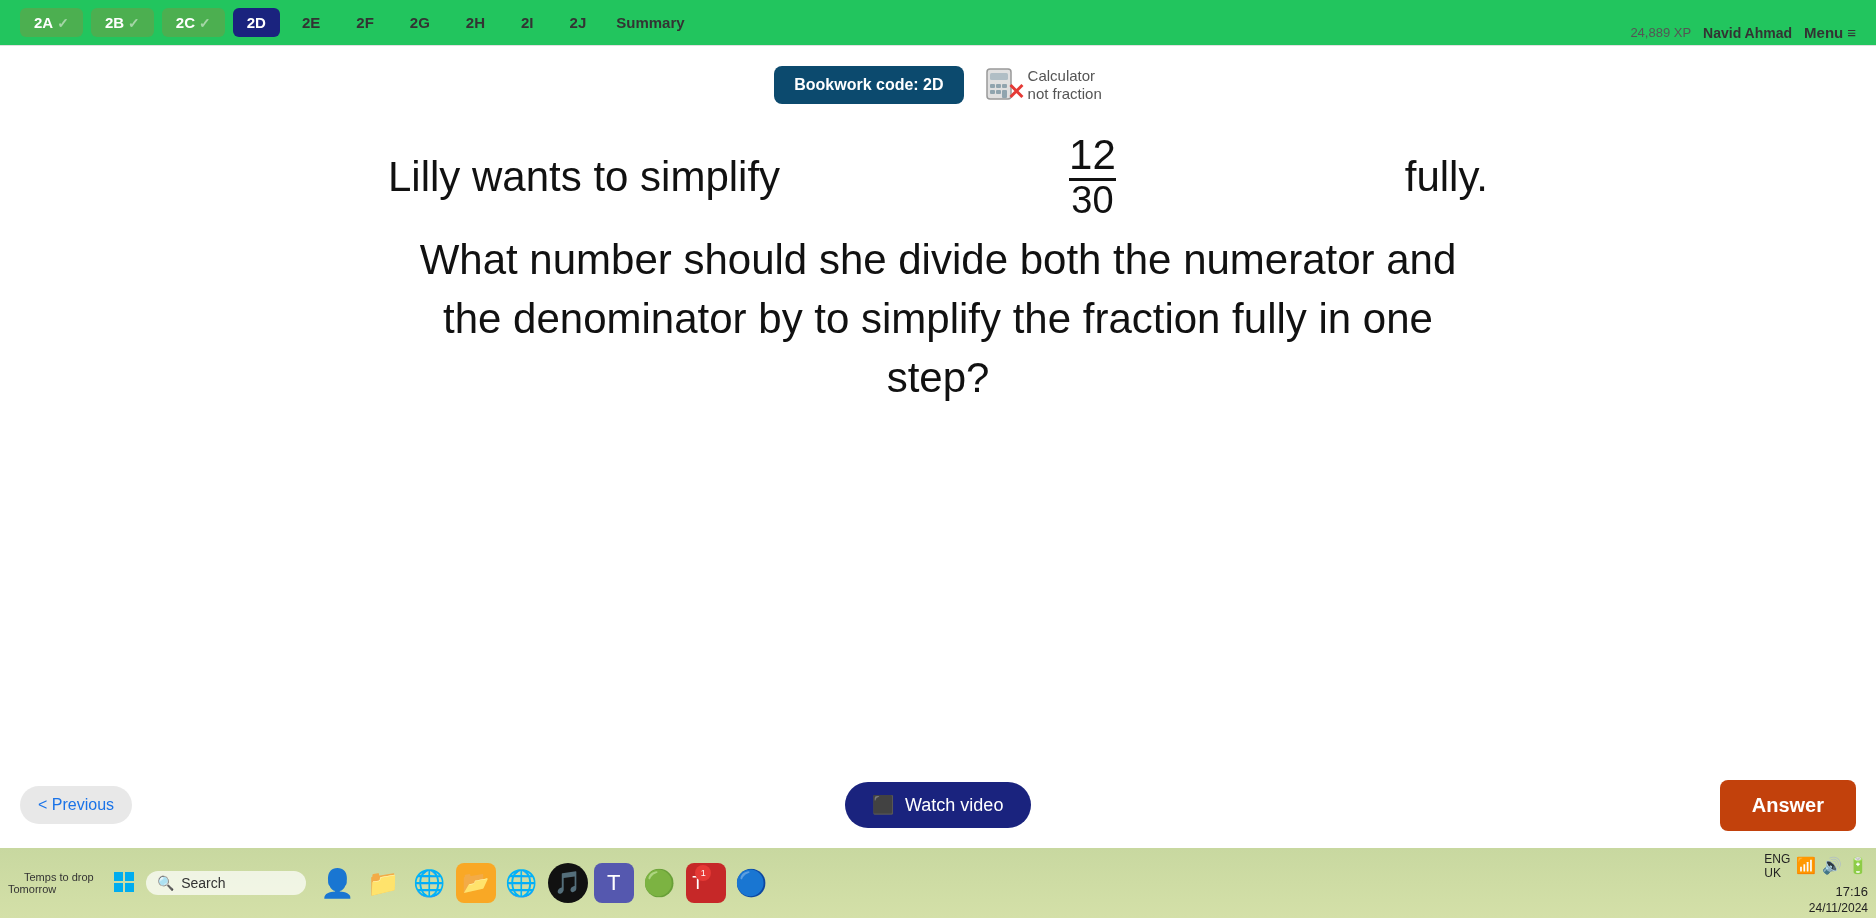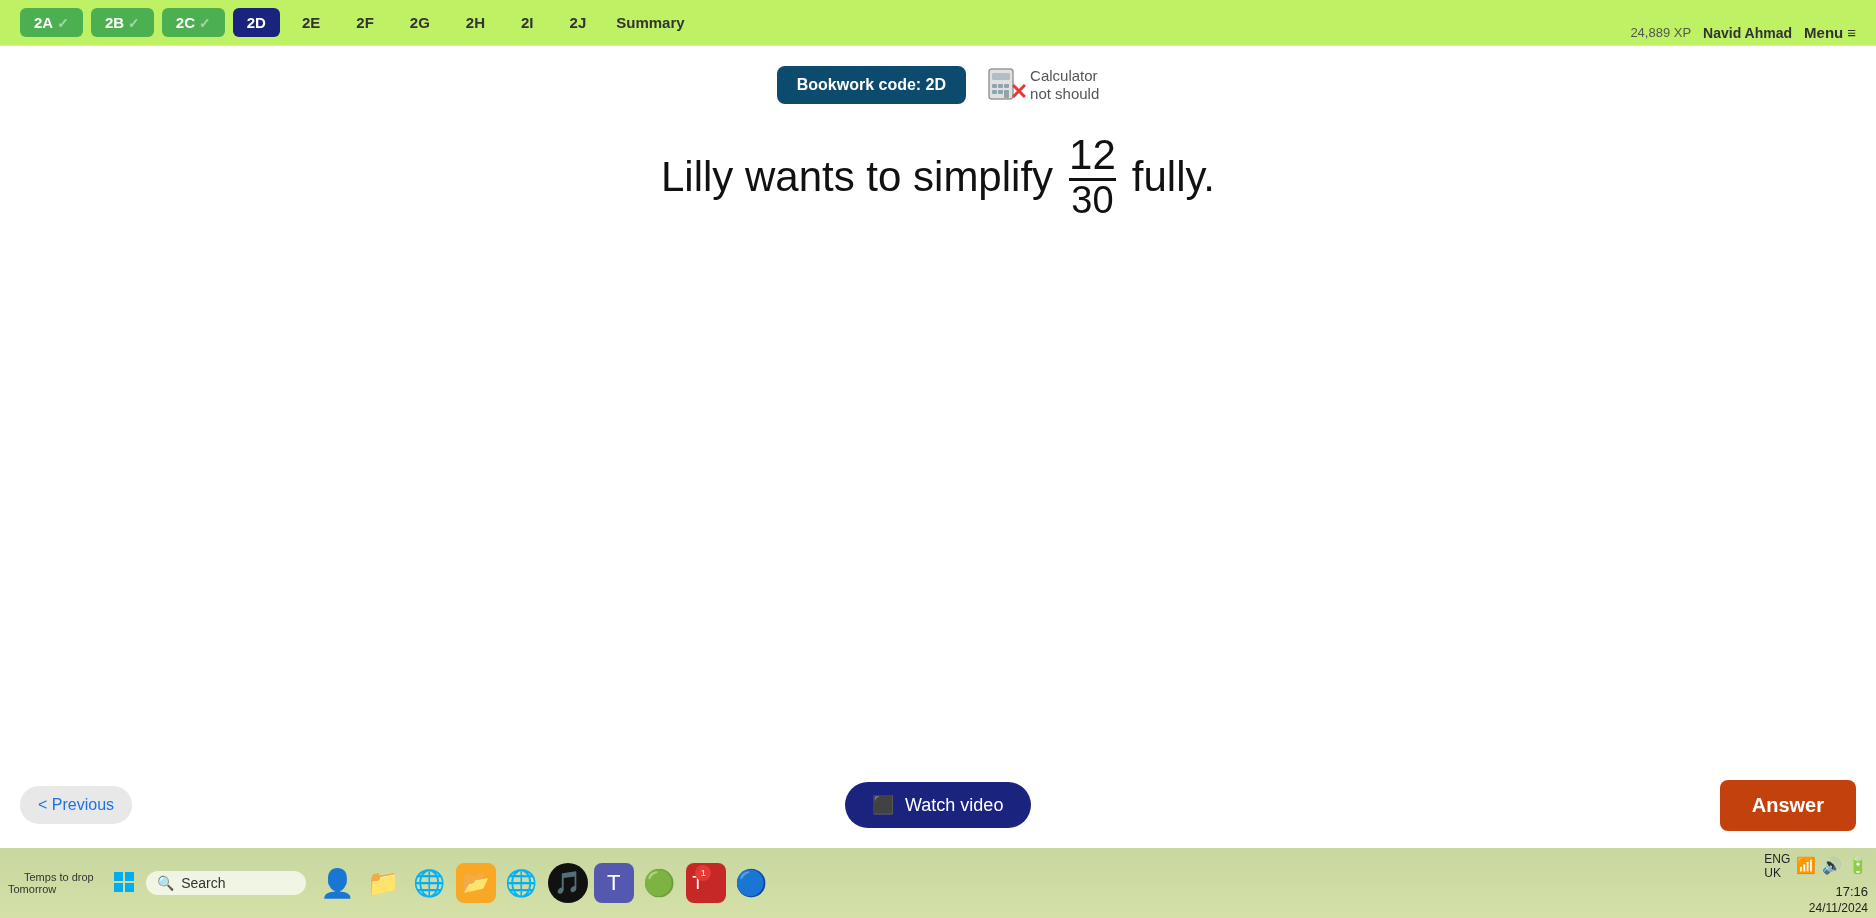--- a/index.html
+++ b/index.html
@@ -17,21 +17,21 @@
       background: #ffffff;
       width: 100%;
       height: 848px;
       position: relative;
       display: flex;
       flex-direction: column;
     }
 
     
     .top-nav {
-      background: #bef264;
+      background: #22c55e;
       display: flex;
       align-items: center;
       padding: 8px 20px;
       border-bottom: 1px solid #e0e0e0;
       gap: 8px;
       flex-wrap: nowrap;
     }
 
     .nav-tab {
       padding: 6px 14px;
@@ -450,34 +450,35 @@
             <rect x="12" y="17" width="5" height="4" rx="1" fill="#90a4ae"></rect>
             <rect x="18" y="17" width="5" height="4" rx="1" fill="#90a4ae"></rect>
             <rect x="6" y="23" width="5" height="4" rx="1" fill="#90a4ae"></rect>
             <rect x="12" y="23" width="5" height="4" rx="1" fill="#90a4ae"></rect>
             <rect x="18" y="23" width="5" height="8" rx="1" fill="#90a4ae"></rect>
           </svg>
           <span class="x-mark" style="position:absolute;bottom:-2px;right:-6px;color:#e53935;font-size:22px;font-weight:900;">✕</span>
         </div>
         <div class="calculator-text">
           <span>Calculator</span>
-          <span>not should</span>
+          <span>not fraction</span>
         </div>
       </div>
     </div>
 
     <div class="question-area">
       <div class="question-line1">
         <span>Lilly wants to simplify</span>
         <span class="fraction">
           <span class="numerator">12</span>
           <span class="denominator">30</span>
         </span>
         <span>fully.</span>
       </div>
+      <div class="question-line2">What number should she divide both the numerator and the denominator by to simplify the fraction fully in one step?</div>
     </div>
 
     <div class="bottom-bar">
       <button class="previous-btn">
         <span>&lt; Previous</span>
       </button>
       <button class="watch-video-btn">
         <span>⬛</span>
         <span style="font-size:18px;">Watch video</span>
       </button>

